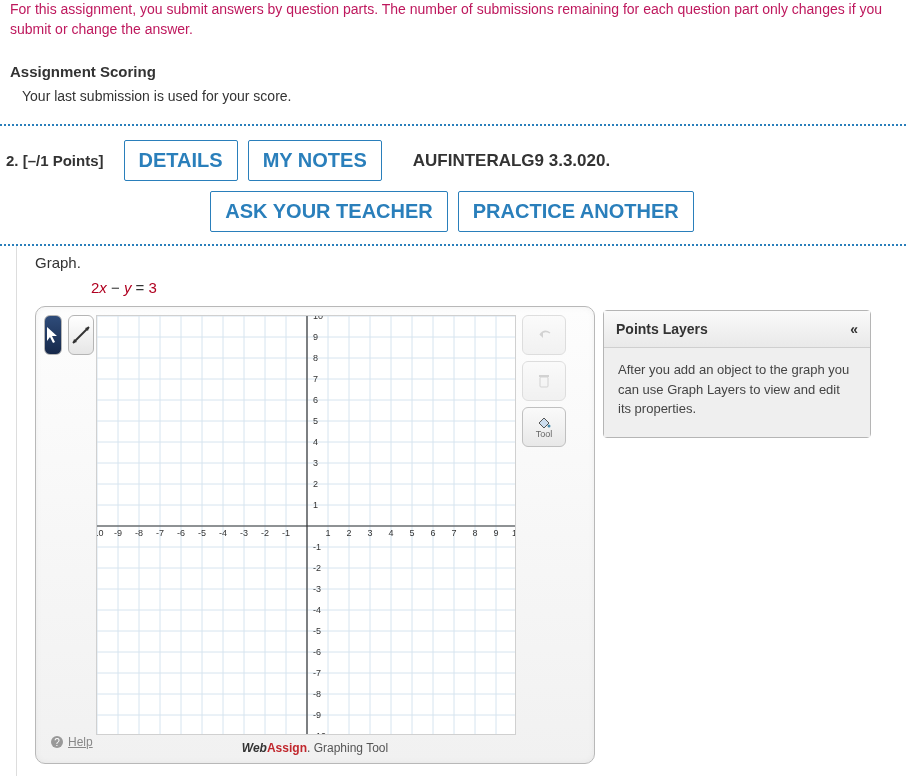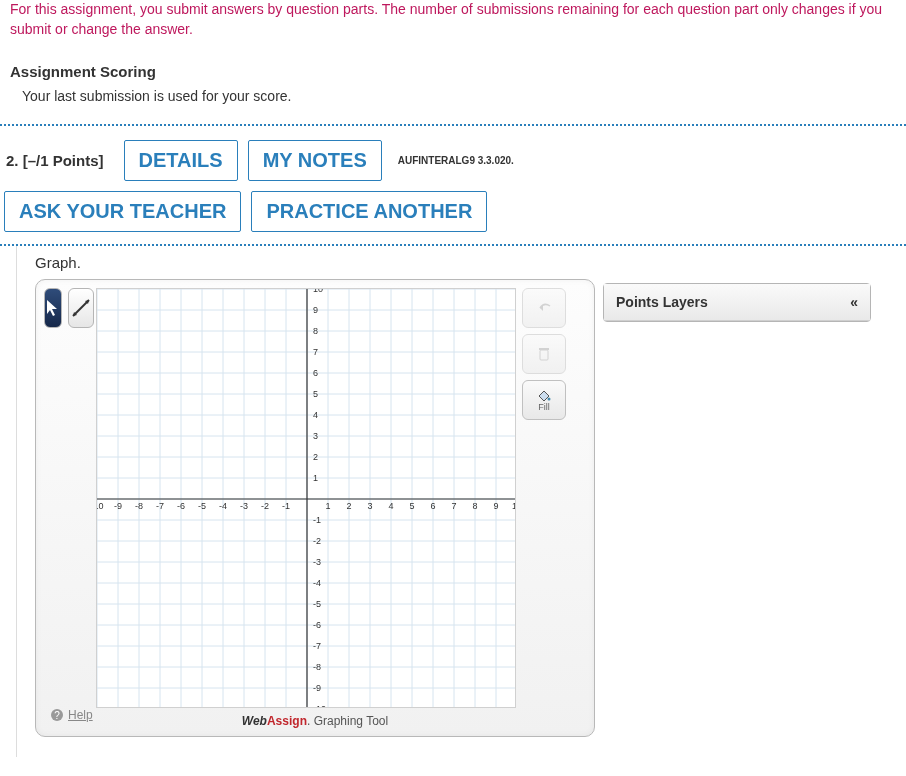--- a/index.html
+++ b/index.html
@@ -46,28 +46,29 @@
     color: #2a7fbb;
     background: #fff;
     padding: 8px 14px;
     font-size: 20px;
     font-weight: bold;
     border-radius: 2px;
     cursor: pointer;
   }
   .ref {
     font-weight: bold;
-    font-size: 10px;
+    font-size: 17px;
     color: #333;
-    margin-left: 6px;
+    margin-left: 21px;
   }
   .q-header-row2 {
     display: flex;
     gap: 10px;
     padding: 0 6px 12px 4px;
+    justify-content: center;
   }
   .q-body {
     border-left: 1px solid #ddd;
     margin-left: 16px;
     padding: 8px 0 20px 18px;
   }
   .graph-label {
     font-size: 15px;
     color: #333;
     margin-bottom: 8px;
@@ -223,20 +224,23 @@
 </div>
 <div class="q-header-row2">
   <button class="outline-btn">ASK YOUR TEACHER</button>
   <button class="outline-btn">PRACTICE ANOTHER</button>
 </div>
 
 <div class="dotted-sep"></div>
 
 <div class="q-body">
   <div class="graph-label">Graph.</div>
+  <div class="equation">
+    <span class="eq-num-first">2</span><span class="eq-var">x</span><span class="eq-op"> − </span><span class="eq-var">y</span><span class="eq-op"> = </span><span class="eq-num">3</span>
+  </div>
 
   <div class="tool-area">
     <div class="graph-panel">
       <div class="graph-inner">
 
         <div class="tool-col">
           <div class="tool-btn active">
             <svg width="16" height="20">
                 <path d="M2 2 L2 16 L5 12 L8 18 L10 17 L7 11 L12 11 Z" fill="#fff"></path>
               </svg>
@@ -380,21 +384,21 @@
             <svg width="14" height="16">
                 <rect x="3" y="4" width="8" height="10" rx="1" stroke="#aaa" fill="none"></rect>
                 <rect x="2" y="2" width="10" height="2" fill="#aaa"></rect>
               </svg>
           </div>
           <div class="right-btn">
             <svg width="16" height="14">
                 <path d="M3 8 L8 3 L13 8 L8 13 Z" stroke="#555" fill="#cde" stroke-width="1"></path>
                 <circle cx="13" cy="11" r="1.5" fill="#48a"></circle>
               </svg>
-            <span>Fill</span>
+            <span>Tool</span>
           </div>
         </div>
       </div>
 
       <div class="help-link">
         <svg width="14" height="14">
             <circle cx="7" cy="7" r="6" fill="#999"></circle>
             <text x="7" y="11" text-anchor="middle" fill="#fff" font-size="10">?</text>
           </svg>
         <span>Help</span>
@@ -403,15 +407,16 @@
       <div class="brand">
         <b class="wa-web">Web</b><b class="wa-assign">Assign</b><span>.</span><span> Graphing Tool</span>
       </div>
     </div>
 
     <div class="layers-panel">
       <div class="layers-header">
         <span>Points Layers</span>
         <span class="collapse-icon">«</span>
       </div>
+      <div class="layers-body">After you add an object to the graph you can use Graph Layers to view and edit its properties.</div>
     </div>
   </div>
 </div>
 
 </body></html>

